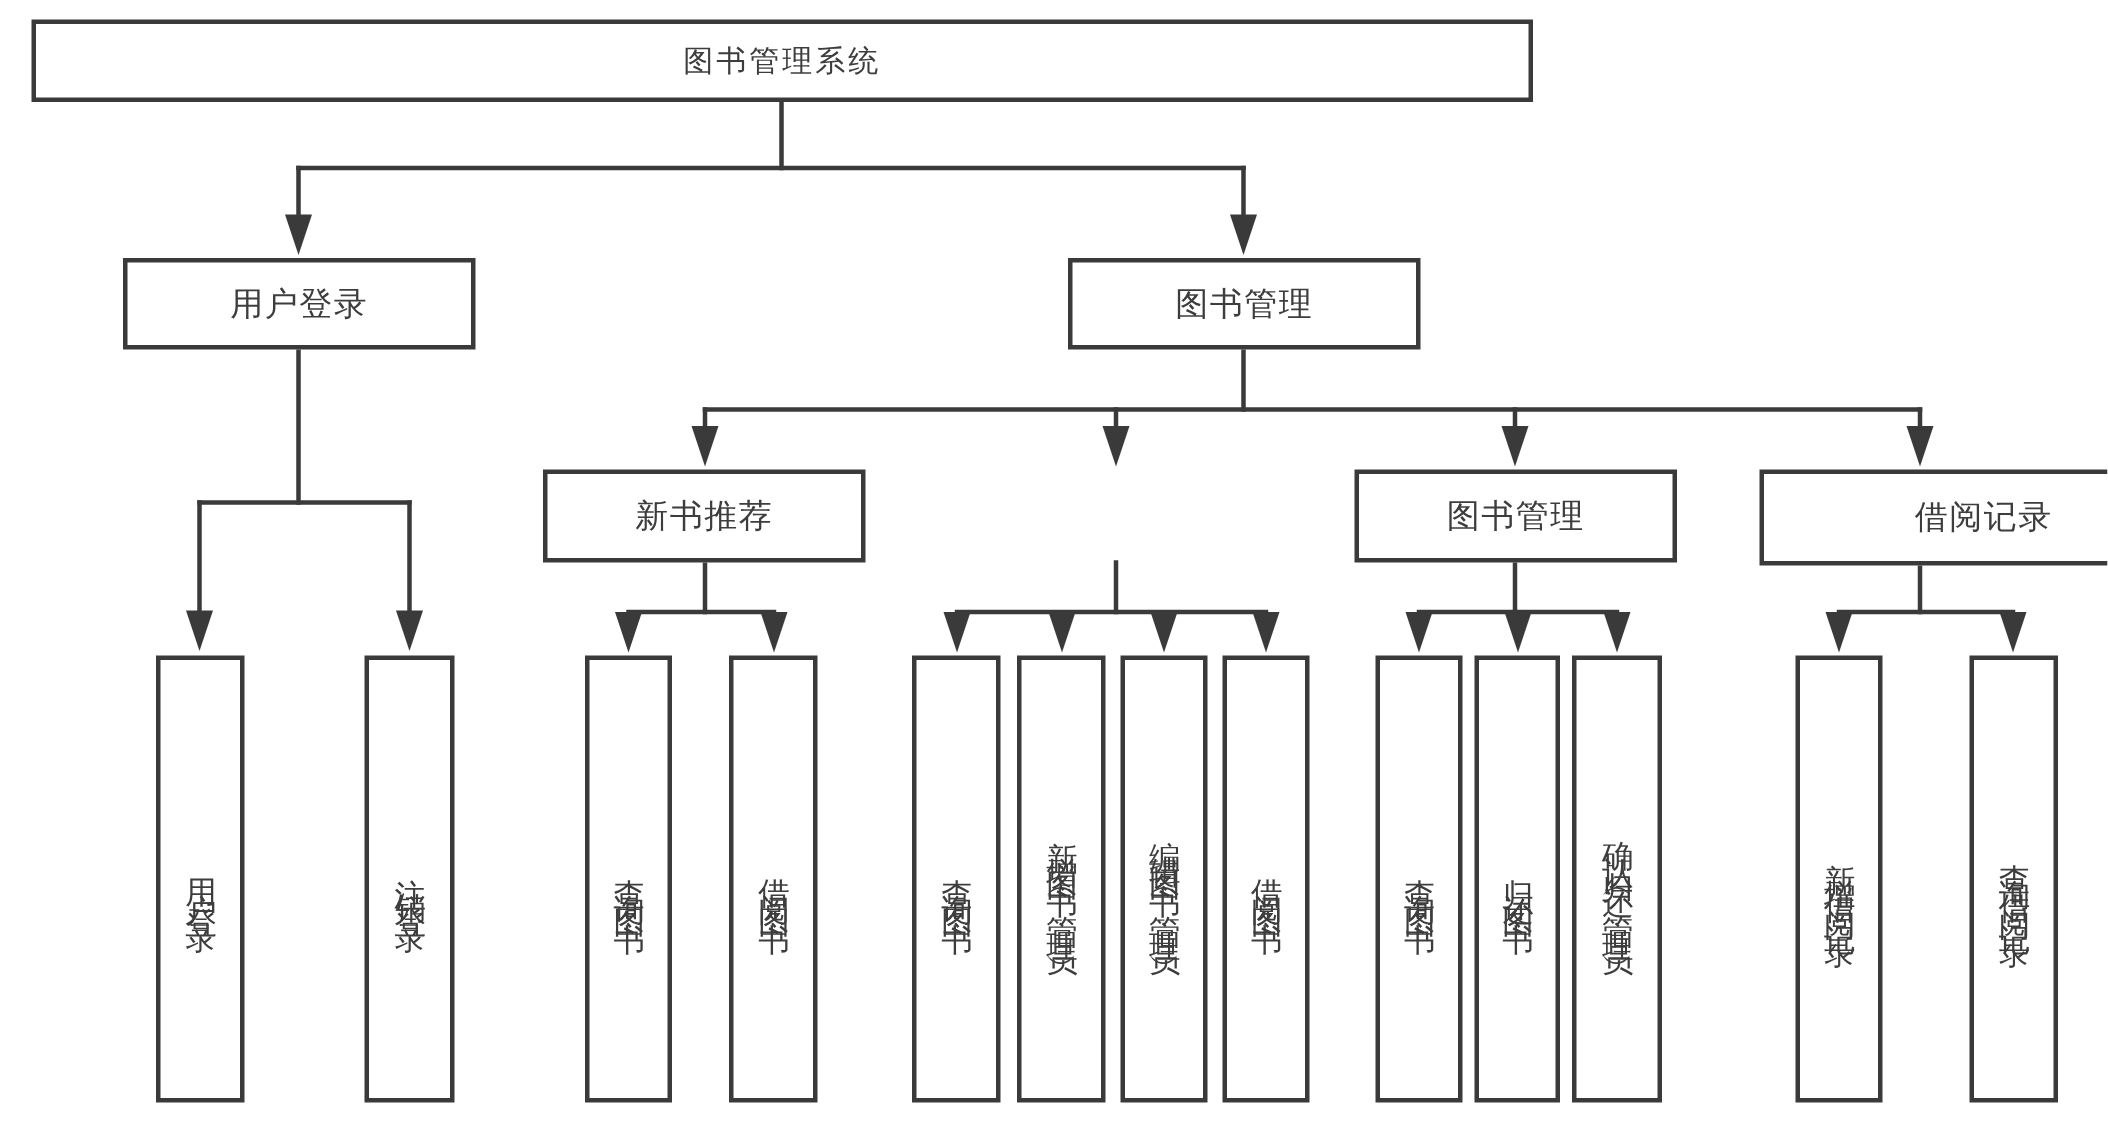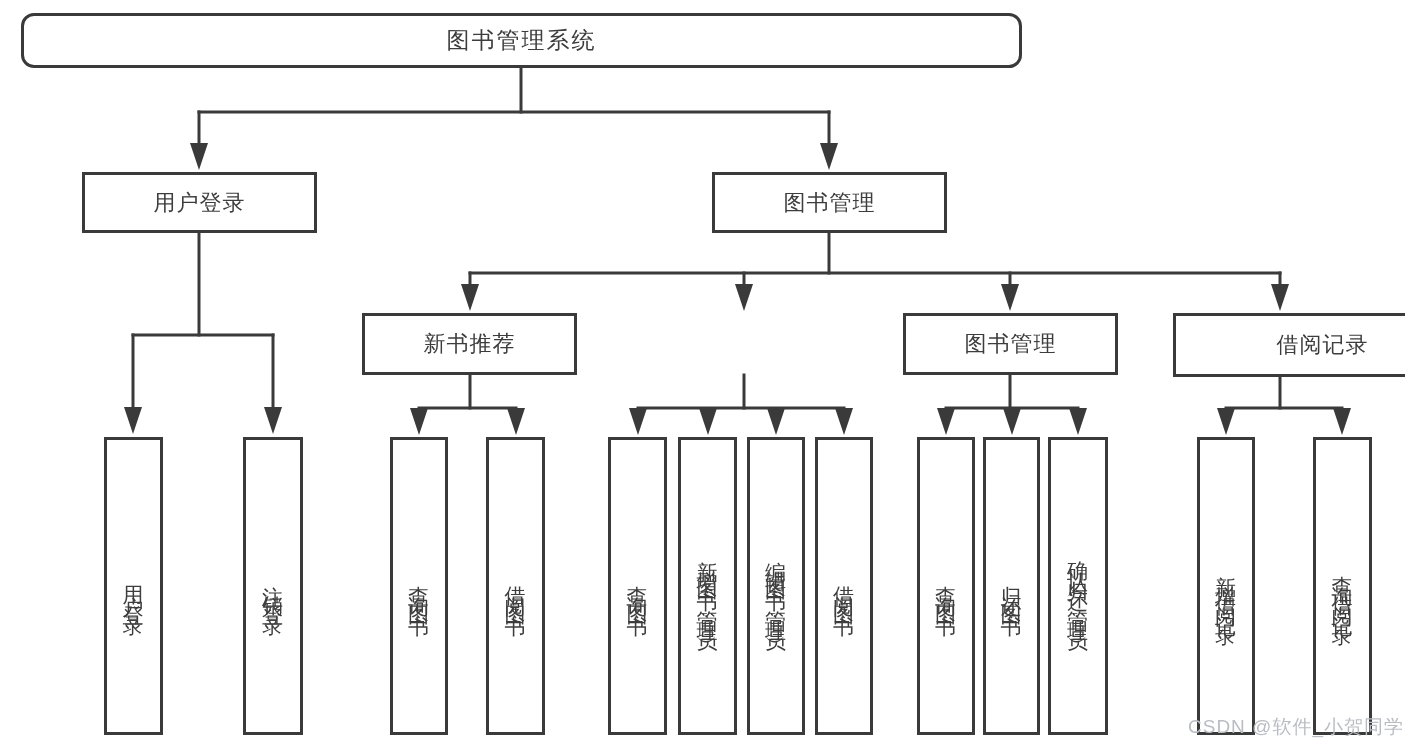--- a/index.html
+++ b/index.html
@@ -21,21 +21,21 @@
   svg.wires polygon{fill:var(--line);}
   .node{
     position:absolute;
     box-sizing:border-box;
     border:3px solid var(--line);
     background:var(--bg);
     display:flex;align-items:center;justify-content:center;
     color:var(--text);
   }
   .hbox{font-size:22px;letter-spacing:1px;}
-  .rootbox{font-size:23px;letter-spacing:2px;border-radius:13px;}
+  .rootbox{font-size:20px;letter-spacing:2px;}
   .vbox{
     writing-mode:vertical-rl;
     font-size:21px;
     letter-spacing:10px;
     line-height:1;
     padding-top:6px;
   }
   .watermark{
     position:absolute;
     left:1188px;top:714px;
@@ -159,15 +159,14 @@
     <span>确认归还（管理员）</span>
   </div>
 
   <div class="node vbox" style="left:1197px;top:437px;width:58px;height:298px;">
     <span>新增借阅记录</span>
   </div>
   <div class="node vbox" style="left:1313px;top:437px;width:59px;height:298px;">
     <span>查询借阅记录</span>
   </div>
 
-  <div class="watermark">CSDN @软件_小贺同学</div>
 
 </div>
 
 </body></html>

